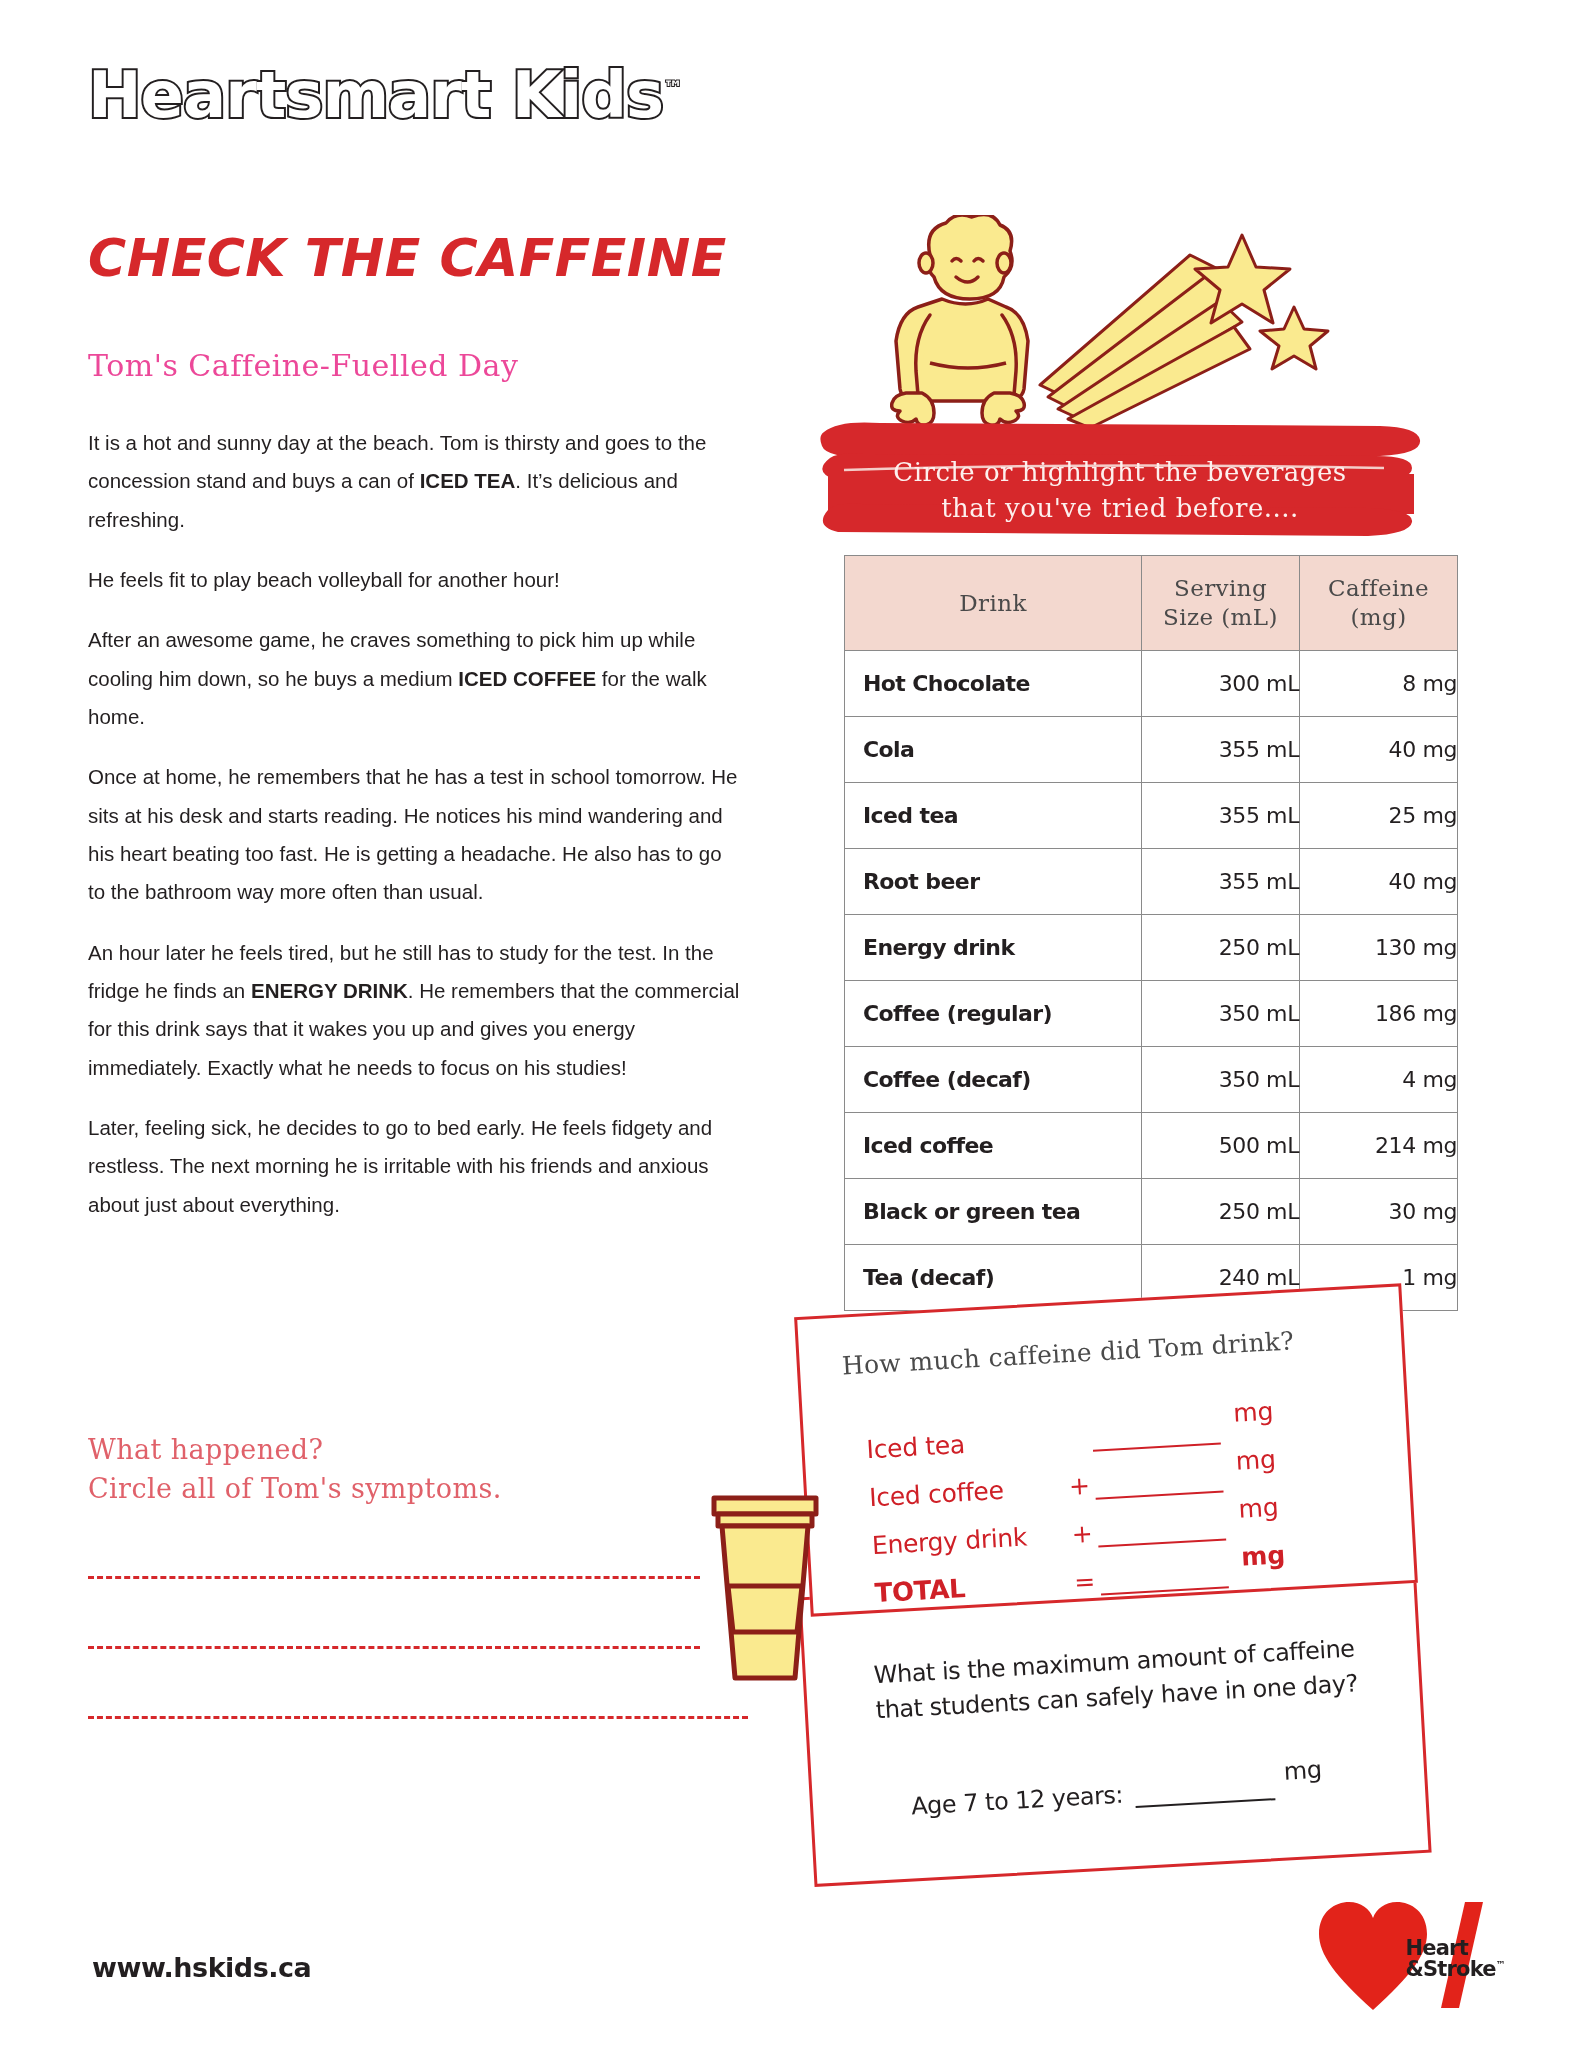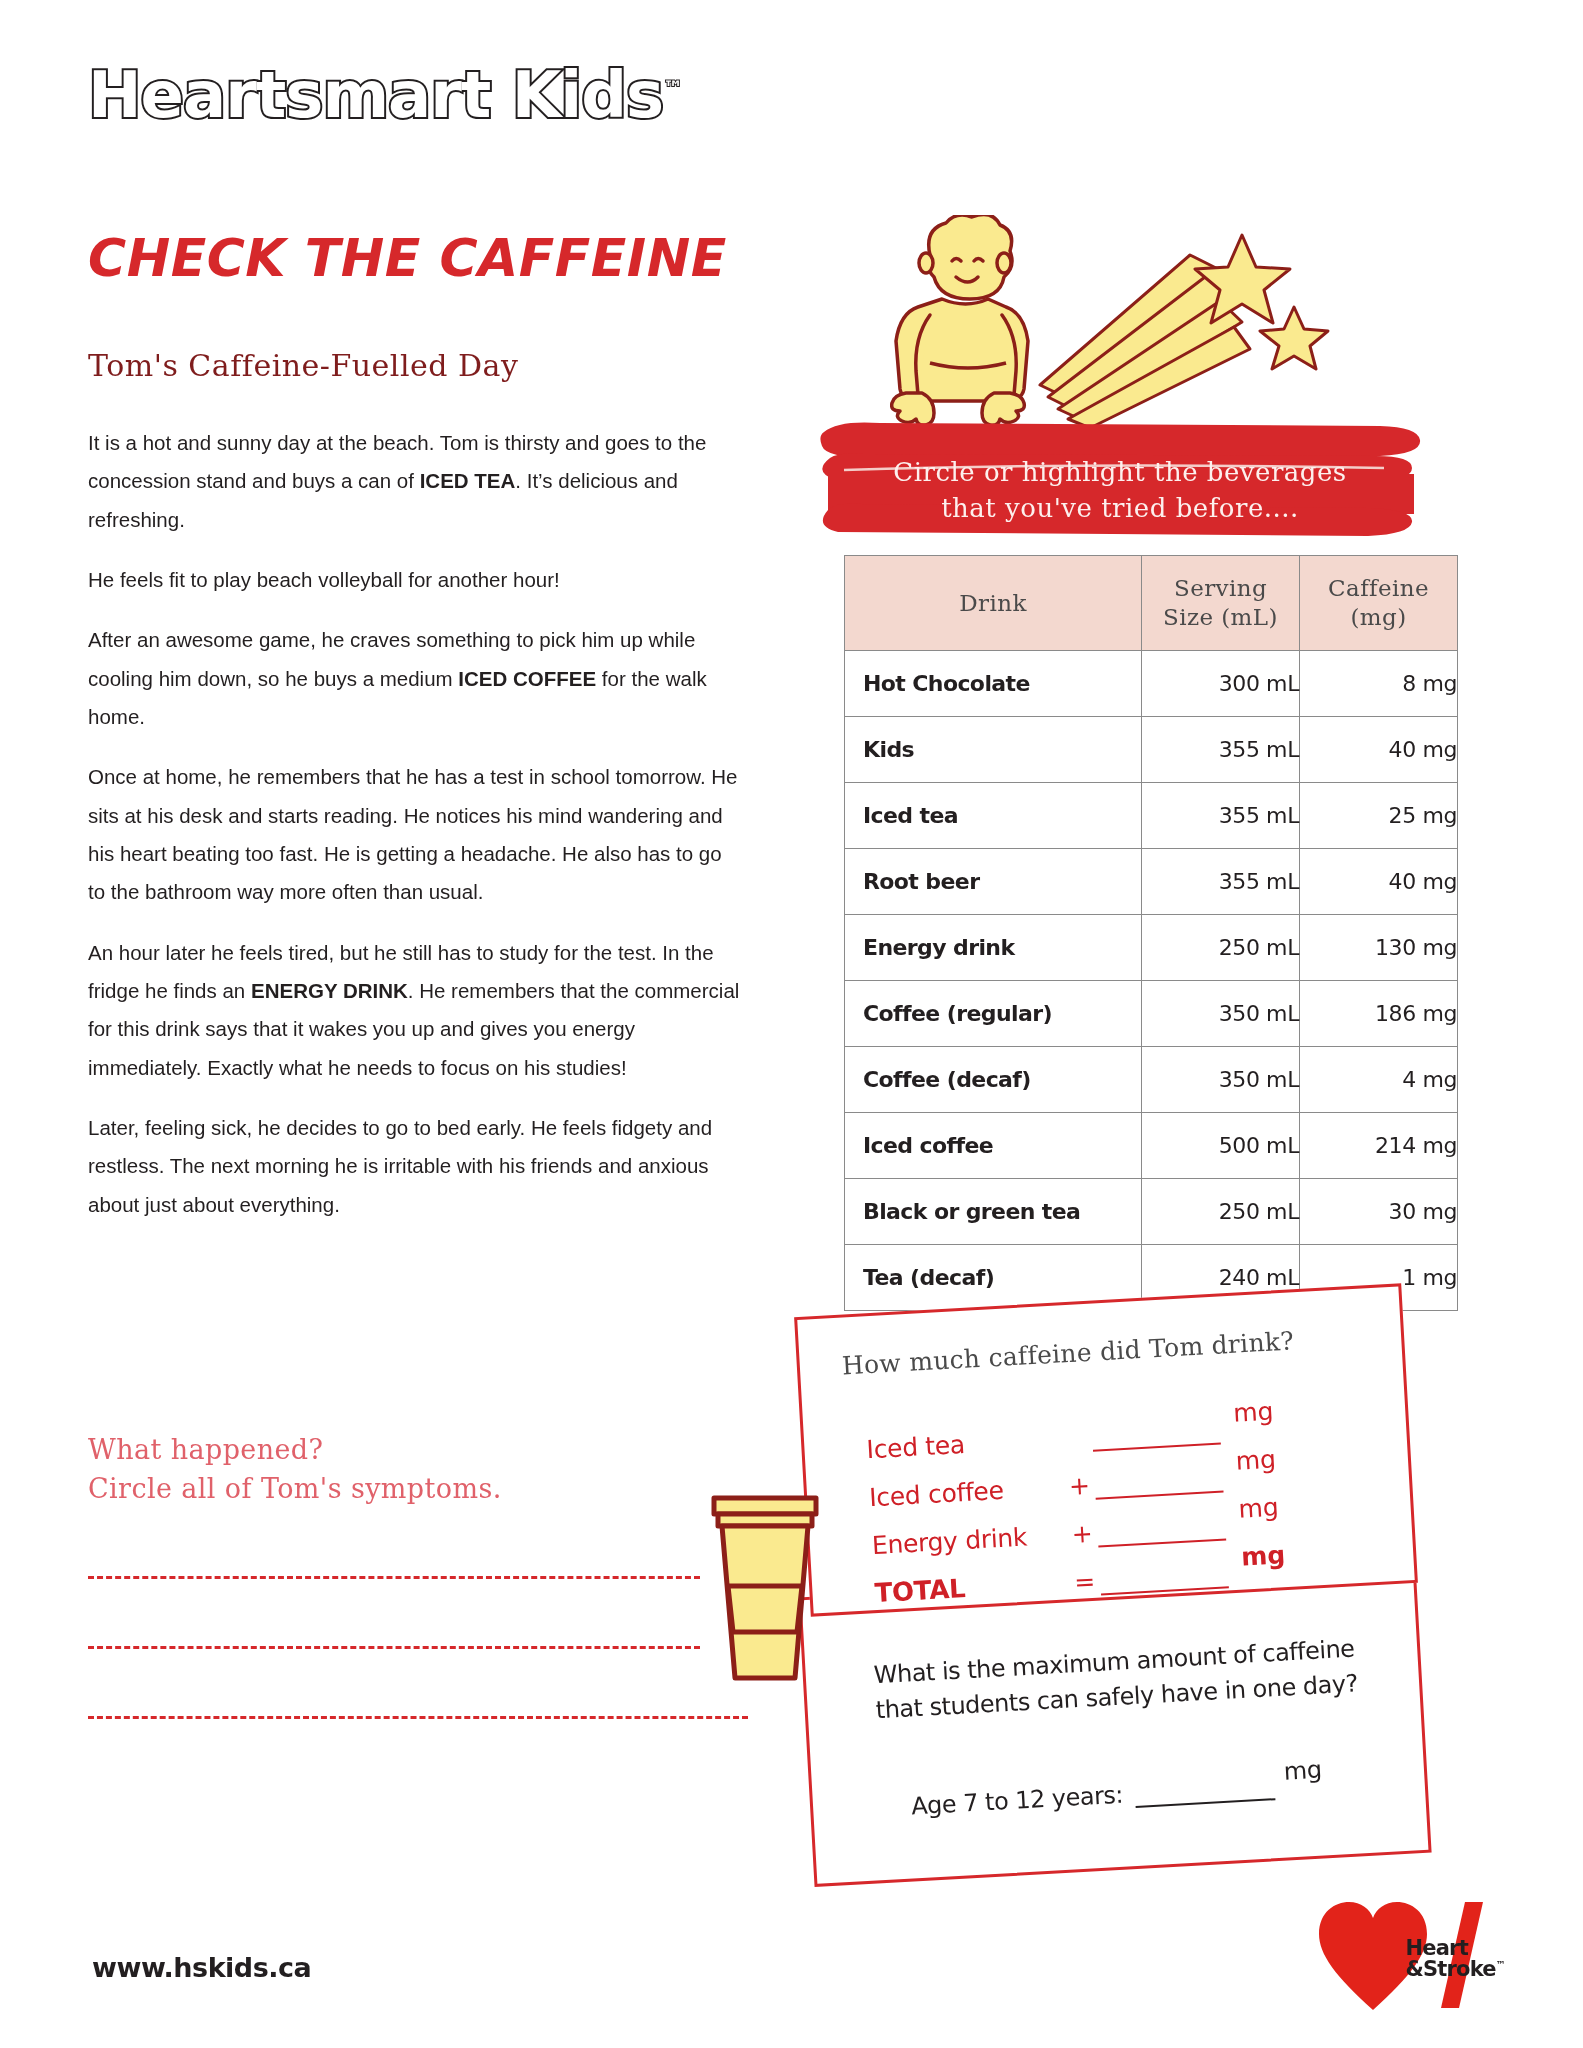--- a/index.html
+++ b/index.html
@@ -55,21 +55,21 @@
   }
 
   
   .story-heading {
     position: absolute;
     left: 88px;
     top: 348px;
     font-family: "DejaVu Serif", serif;
     font-size: 30px;
     font-weight: 400;
-    color: #7f1d1d;
+    color: #ec4899;
     letter-spacing: 0.5px;
     white-space: nowrap;
   }
 
   .story-body {
     position: absolute;
     left: 88px;
     top: 424px;
     width: 655px;
     font-size: 20.5px;
@@ -435,21 +435,21 @@
         </th>
       </tr>
     </thead>
     <tbody id="table-body">
         <tr>
           <td class="c-drink">Hot Chocolate</td>
           <td class="c-size">300 mL</td>
           <td class="c-caf">8 mg</td>
         </tr>
         <tr>
-          <td class="c-drink">Kids</td>
+          <td class="c-drink">Cola</td>
           <td class="c-size">355 mL</td>
           <td class="c-caf">40 mg</td>
         </tr>
         <tr>
           <td class="c-drink">Iced tea</td>
           <td class="c-size">355 mL</td>
           <td class="c-caf">25 mg</td>
         </tr>
         <tr>
           <td class="c-drink">Root beer</td>

